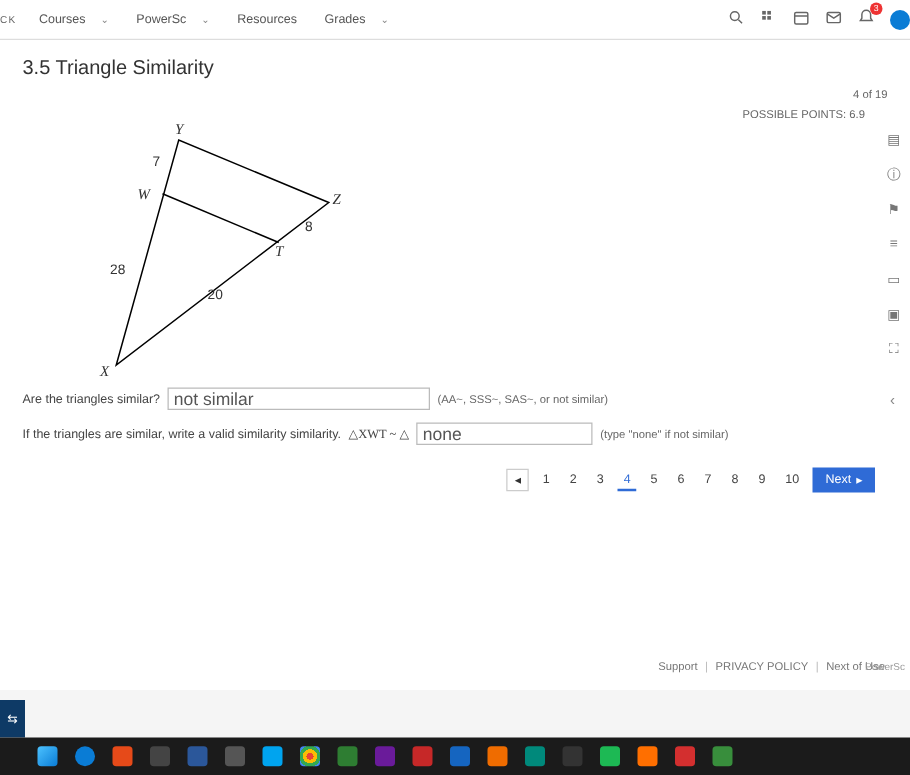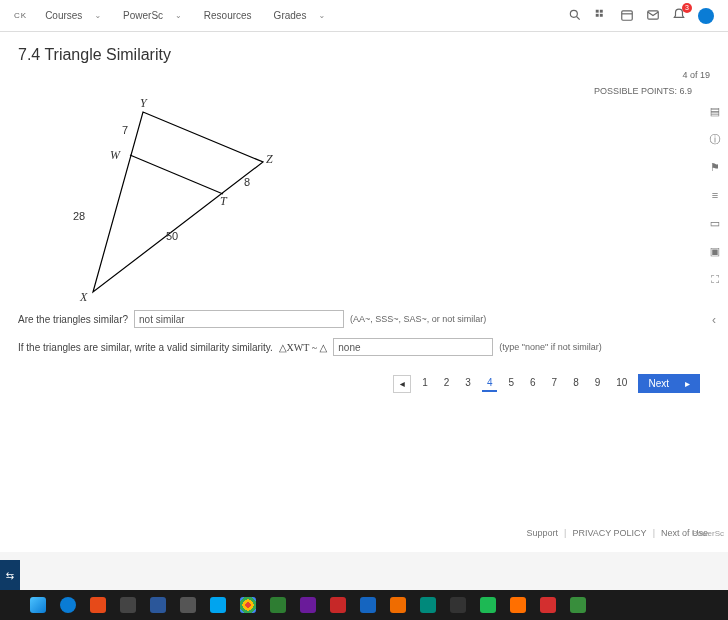--- a/index.html
+++ b/index.html
@@ -8,21 +8,21 @@
   background: #f5f5f5;
   width: 728px;
   height: 620px;
   overflow: hidden;
   font-size: 11px;
   color: #333;
 }
 .topnav {
   display: flex;
   align-items: center;
-  padding: 6px 14px;
+  padding: 6px 0;
   background: #fff;
   border-bottom: 1px solid #ddd;
   gap: 18px;
   height: 32px;
 }
 .brand-fragment {
   font-size: 8px;
   color: #666;
   letter-spacing: 1px;
 }
@@ -141,21 +141,21 @@
   display: flex;
   align-items: center;
   gap: 6px;
   margin-bottom: 10px;
   flex-wrap: nowrap;
 }
 .qrow input[type=text] {
   border: 1px solid #bbb;
   height: 18px;
   padding: 0 4px;
-  font-size: 10px;
+  font-size: 14px;
   color: #555;
   background:#fff;
 }
 .hint { color: #666; font-size: 9px; }
 .math { font-family: "Times New Roman", serif; }
 .pager {
   display: flex;
   justify-content: flex-end;
   align-items: center;
   gap: 6px;
@@ -179,21 +179,21 @@
   display:flex;align-items:center;justify-content:center;
   cursor:pointer;
 }
 .next-btn {
   background: #2f6bd6;
   color: #fff;
   padding: 4px 10px;
   font-size: 10px;
   display: flex;
   align-items: flex-start;
-  gap: 16px;
+  gap: 4px;
   cursor: pointer;
   border:none;
 }
 .footer-links {
   position: absolute;
   bottom: 14px;
   right: 20px;
   left: 20px;
   display:flex;
   justify-content:flex-end;
@@ -286,21 +286,21 @@
       <svg viewBox="0 0 24 24" fill="none" stroke="currentColor" stroke-width="2">
           <path d="M6 8a6 6 0 0112 0v5l2 3H4l2-3V8z"></path>
         </svg>
     </div>
     <div class="avatar"></div>
   </div>
 </div>
 
 <div class="page">
 
-  <h1 class="title">7.4 Triangle Similarity</h1>
+  <h1 class="title">3.5 Triangle Similarity</h1>
 
   <div class="meta-row">
     <span>4 of 19</span>
   </div>
   <div class="meta-row">
     <span class="points">POSSIBLE POINTS: 6.9</span>
   </div>
 
   <div class="side-tools">
     <div>▤</div>
@@ -319,35 +319,35 @@
         <polygon points="45,190 95,10 215,60" fill="none" stroke="#000" stroke-width="1.2"></polygon>
         <line x1="82" y1="53" x2="175" y2="92" stroke="#000" stroke-width="1.2"></line>
       </svg>
       <span class="lbl" style="left:92px;top:-6px">Y</span>
       <span class="lbl" style="left:62px;top:46px">W</span>
       <span class="lbl" style="left:218px;top:50px">Z</span>
       <span class="lbl" style="left:172px;top:92px">T</span>
       <span class="lbl" style="left:32px;top:188px">X</span>
       <span class="num" style="left:74px;top:22px">7</span>
       <span class="num" style="left:196px;top:74px">8</span>
-      <span class="num" style="left:25px;top:108px">28</span>
-      <span class="num" style="left:118px;top:128px">50</span>
+      <span class="num" style="left:40px;top:108px">28</span>
+      <span class="num" style="left:118px;top:128px">20</span>
     </div>
   </div>
 
   <div class="questions">
     <div class="qrow">
       <span>Are the triangles similar?</span>
       <input type="text" style="width: 210px;" value="not similar">
       <span class="hint">(AA~, SSS~, SAS~, or not similar)</span>
     </div>
     <div class="qrow">
       <span>If the triangles are similar, write a valid similarity similarity.</span>
       <span class="math">△XWT ~ △</span>
-        <input type="text" style="width: 160px;" value="none">
+        <input type="text" style="width: 141px;" value="none">
       <span class="hint">(type "none" if not similar)</span>
     </div>
   </div>
 
   <div class="pager">
     <div class="arrow-back">◂</div>
     <span class="pg">1</span>
     <span class="pg">2</span>
     <span class="pg">3</span>
     <span class="pg active">4</span>

